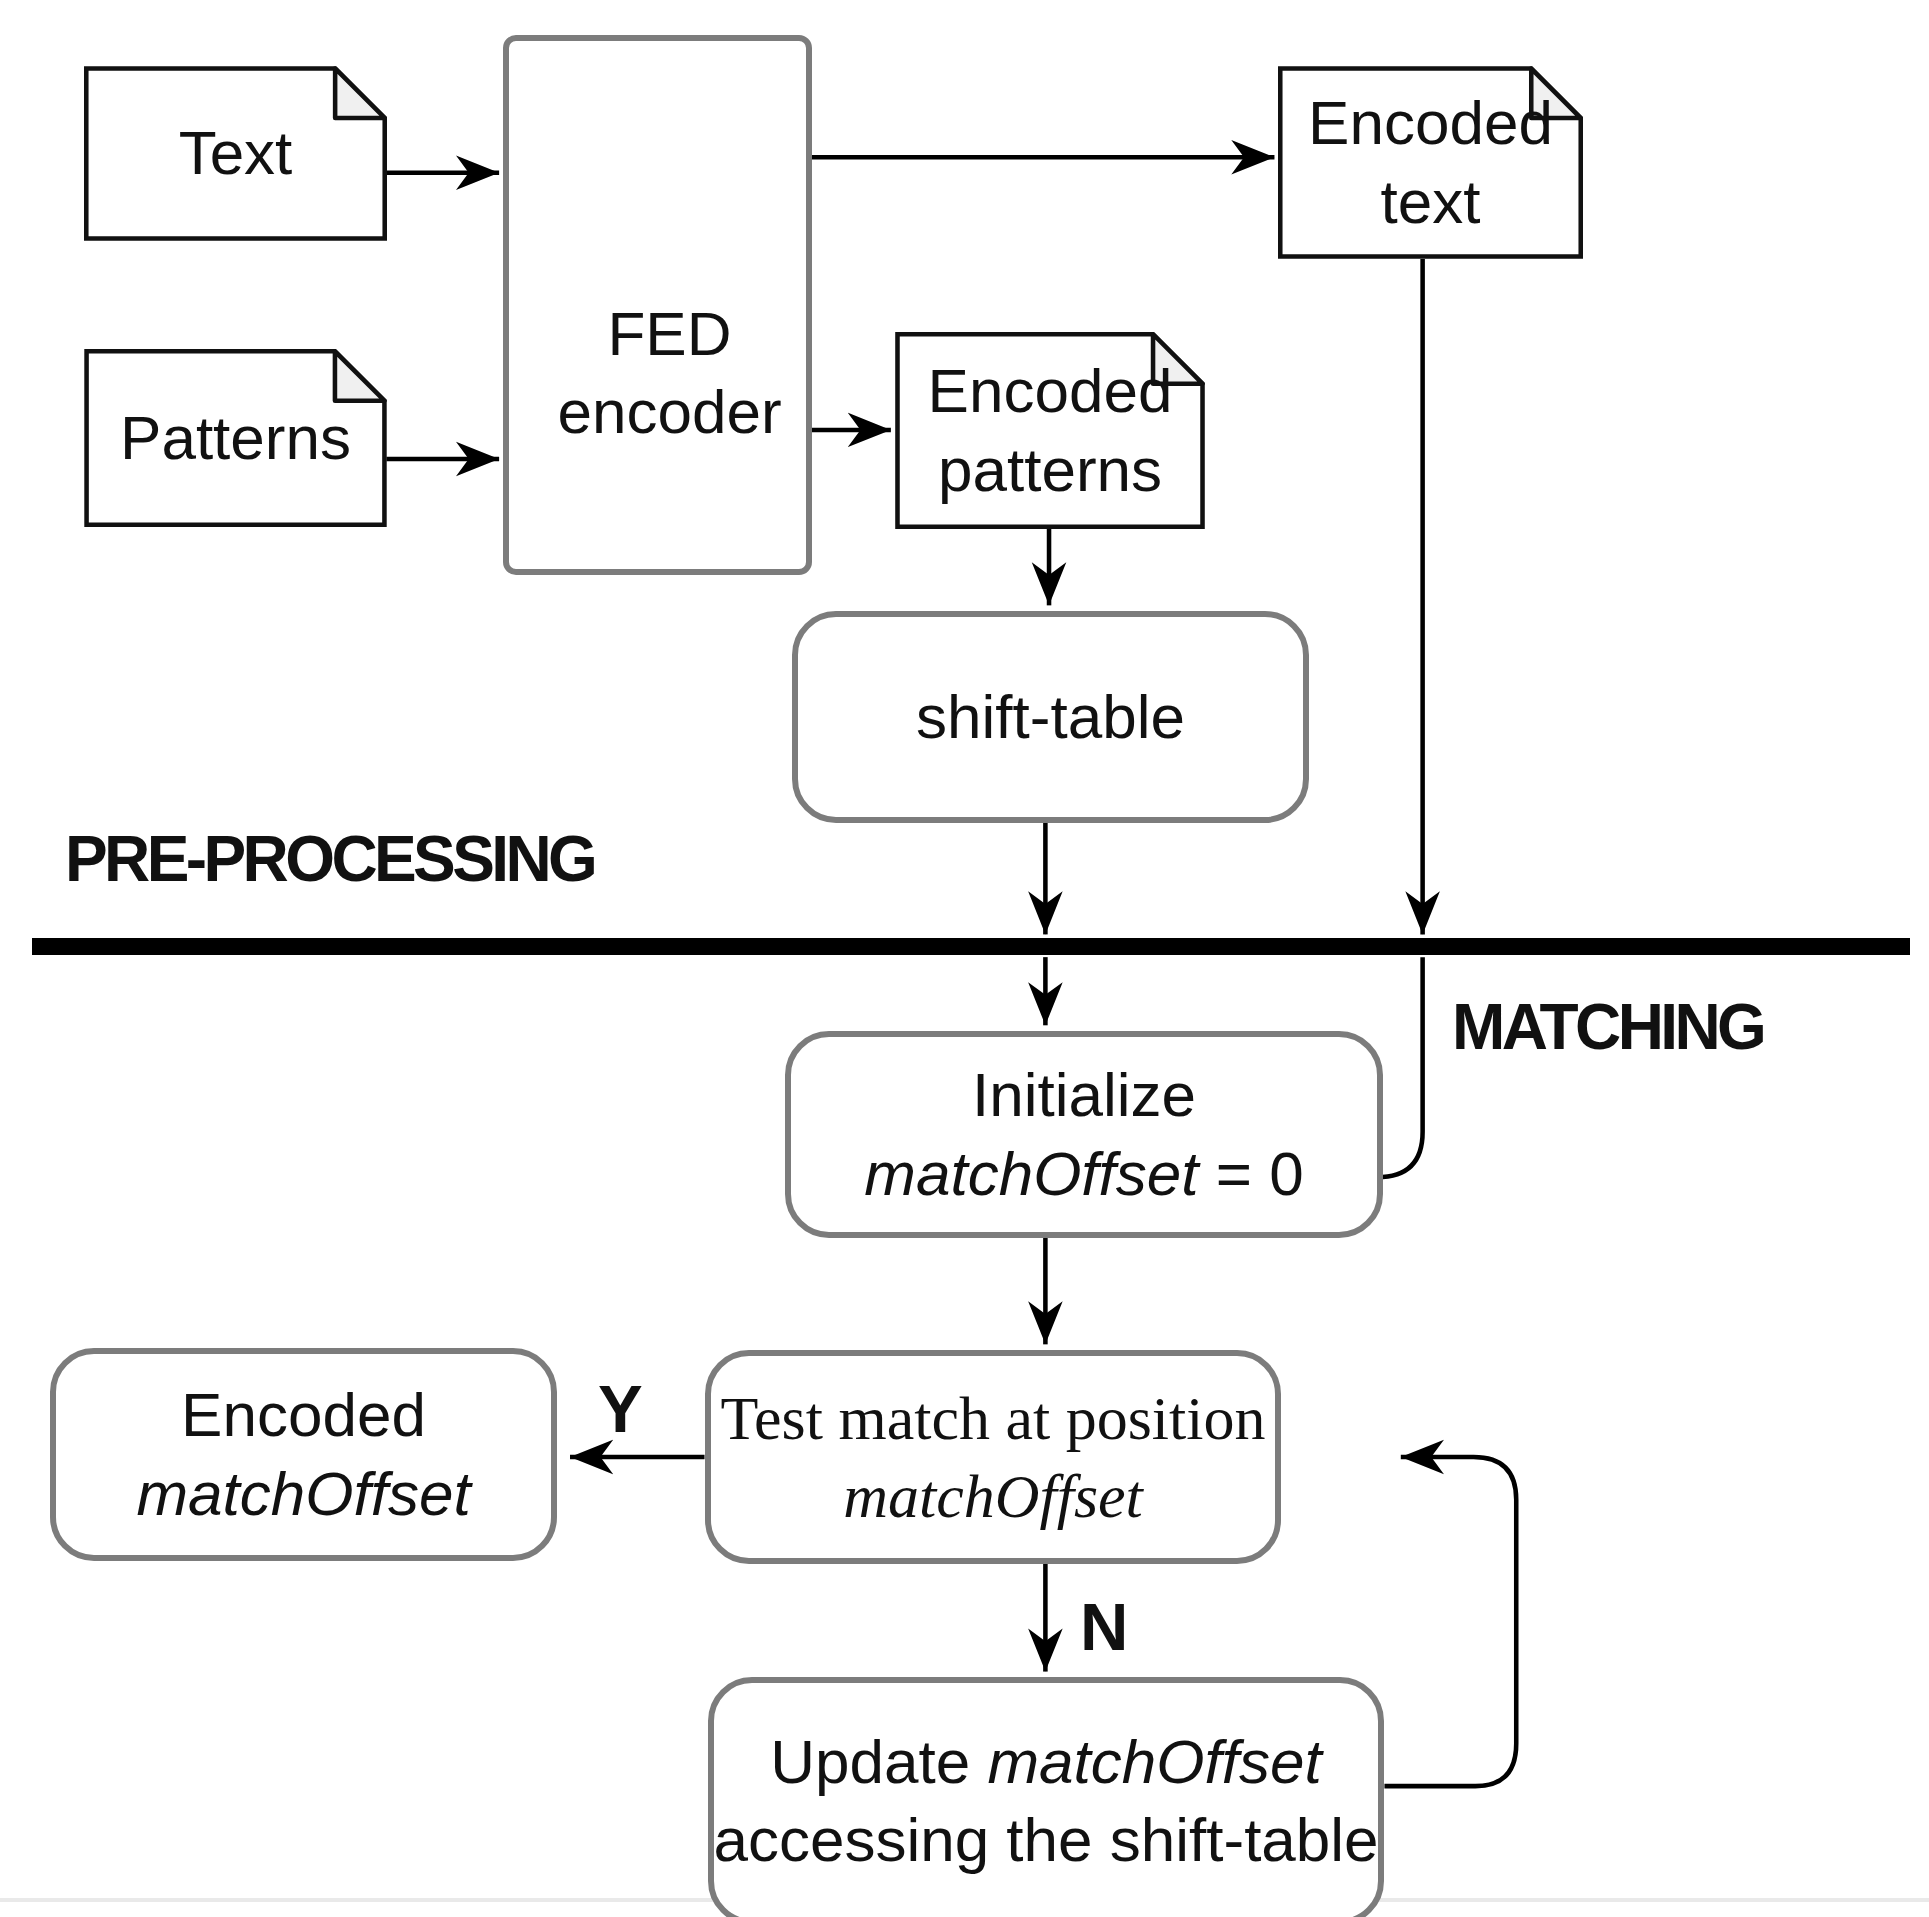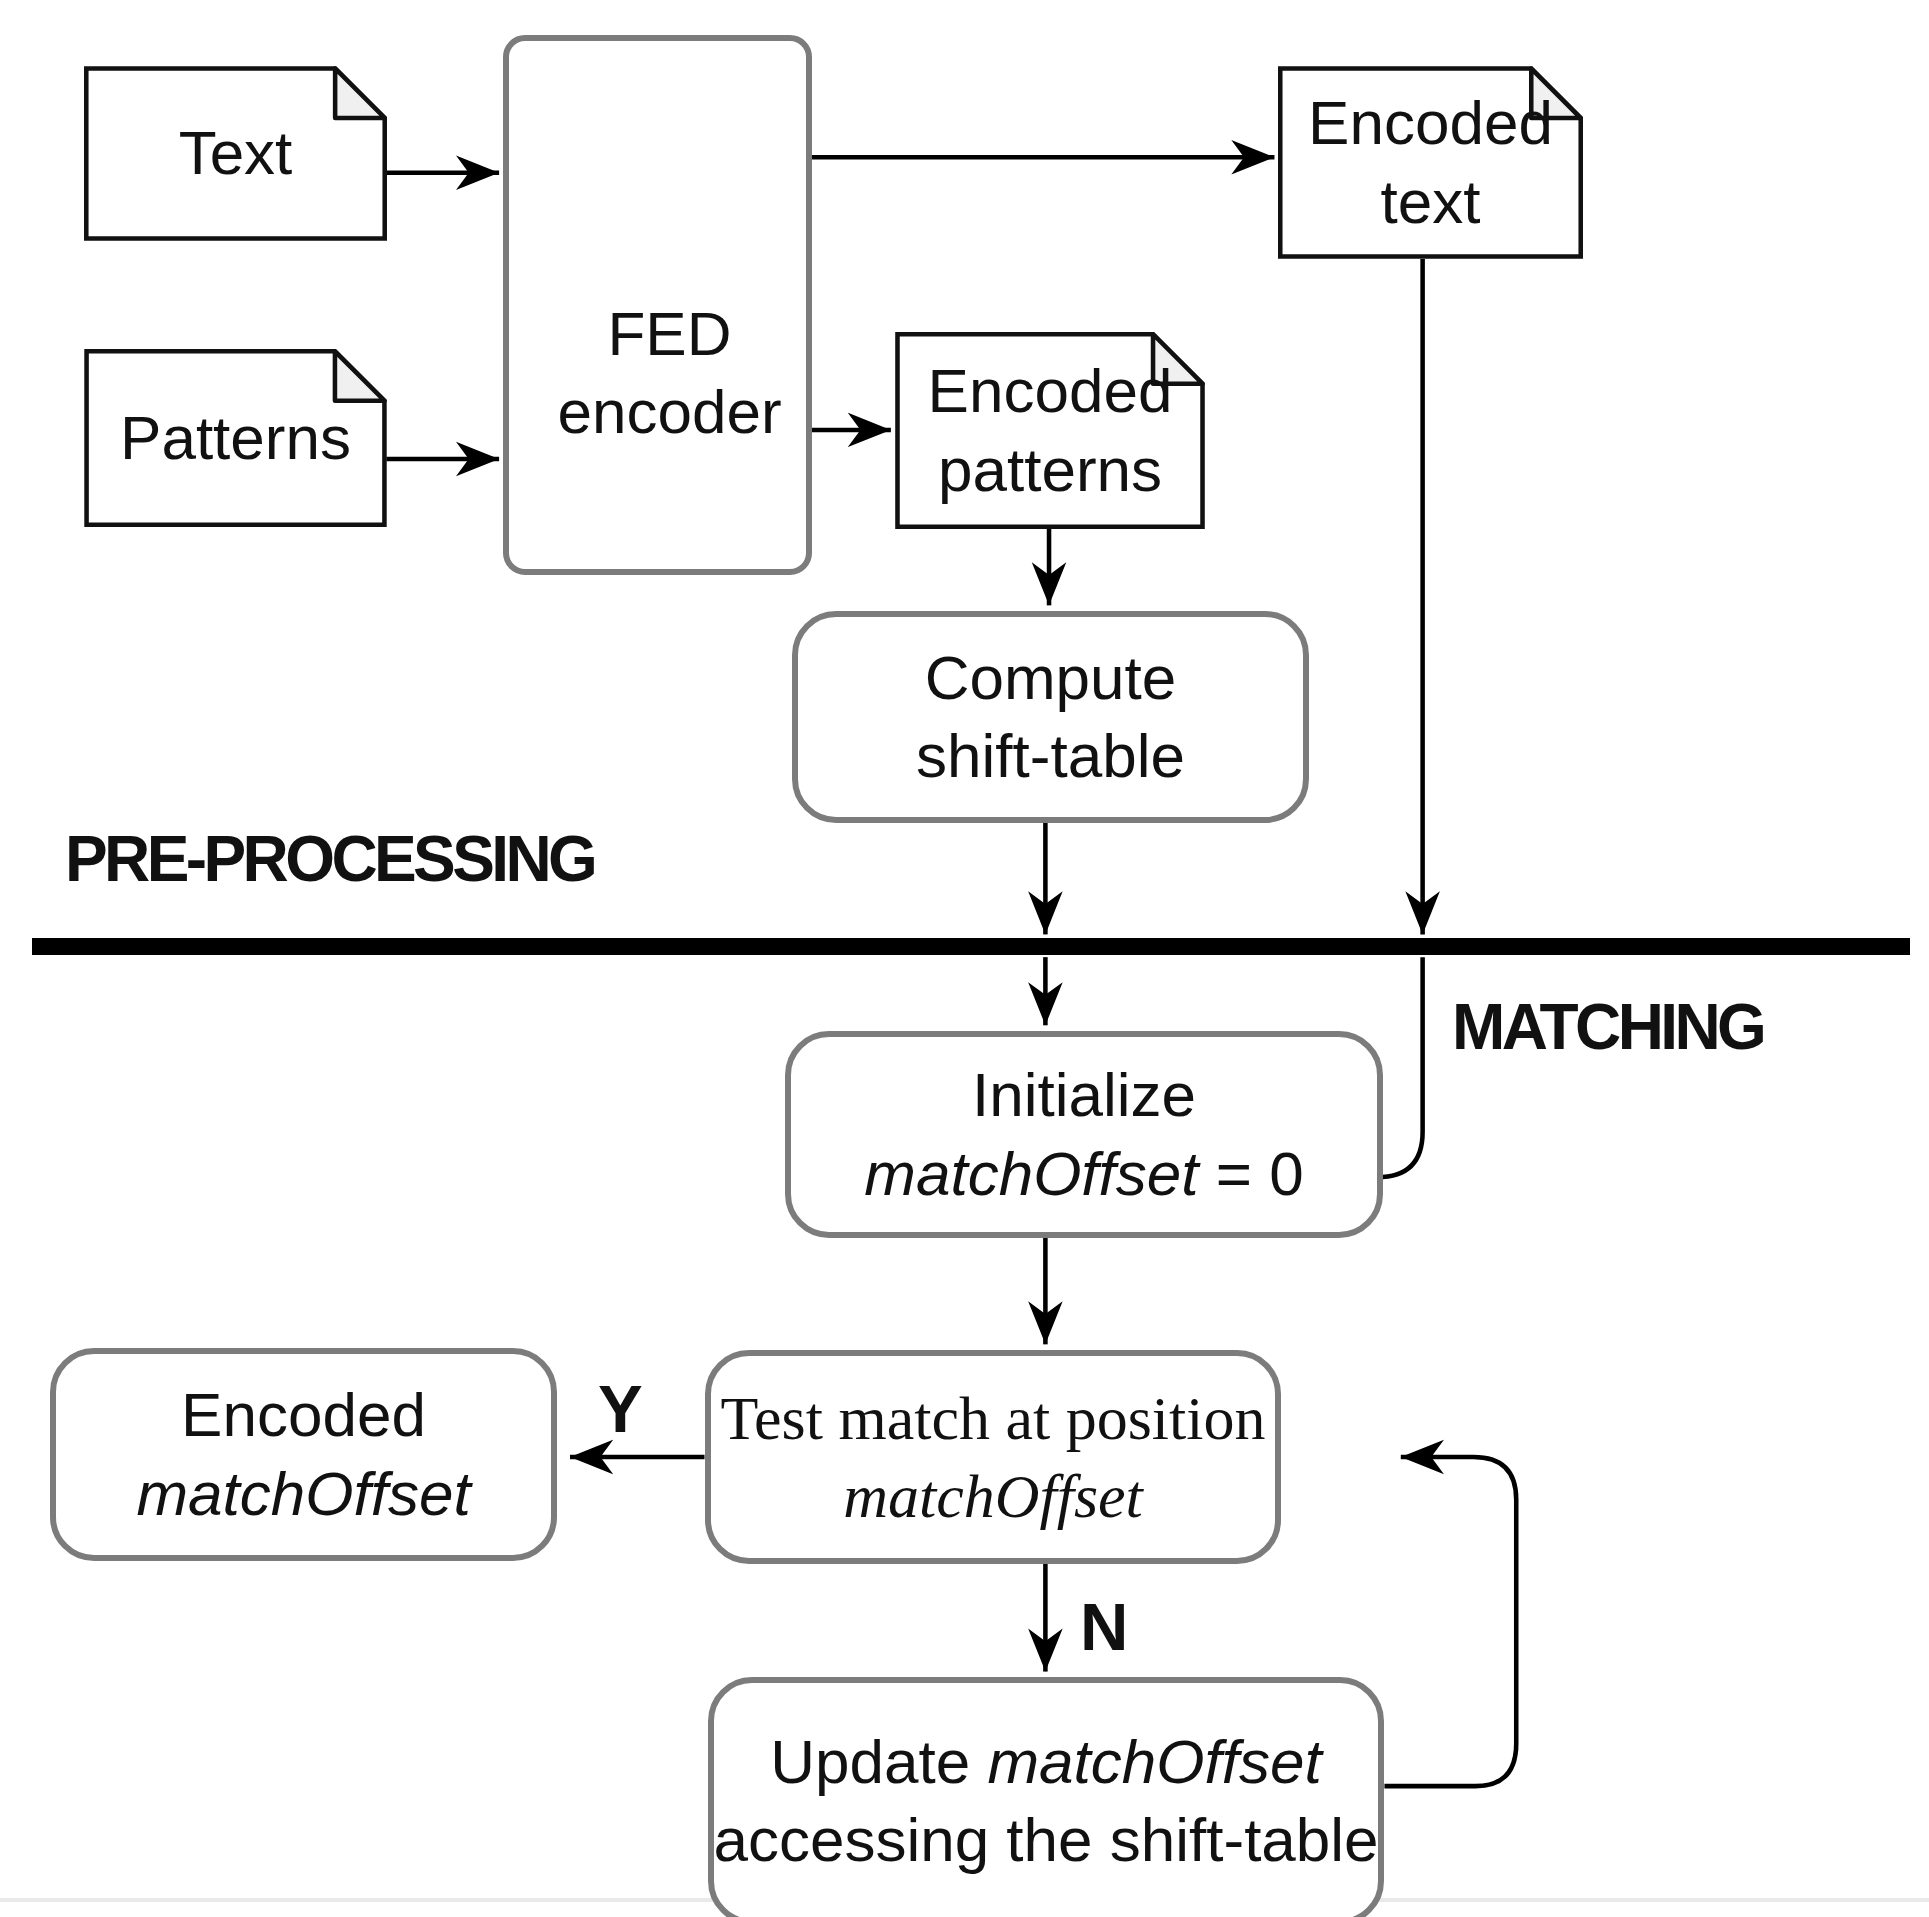--- a/index.html
+++ b/index.html
@@ -3,21 +3,21 @@
 <meta charset="utf-8">
 <style>
   html,body{margin:0;padding:0;background:#ffffff;}
   .canvas{position:relative;width:1929px;height:1917px;background:#fff;overflow:hidden;
           font-family:"Liberation Sans", sans-serif;color:#111;}
   svg.wires{position:absolute;left:0;top:0;z-index:1;}
   .node{position:absolute;box-sizing:border-box;background:#fff;z-index:2;
         display:flex;flex-direction:column;align-items:center;justify-content:center;
         text-align:center;font-size:62px;line-height:1.26;}
   .rounded{border:6.4px solid #7c7c7c;border-radius:44px;}
-  .rounded-big{border:6.4px solid #7c7c7c;border-radius:22px;padding-left:24px;}
+  .rounded-big{border:6.4px solid #7c7c7c;border-radius:13px;padding-left:24px;}
   .doc{background:transparent;border:none;}
   .doc > svg{position:absolute;left:0;top:0;z-index:0;}
   .doc .lbl{position:relative;z-index:1;}
   .section-label{position:absolute;z-index:3;font-weight:bold;font-size:64px;
                  letter-spacing:-3.6px;line-height:1;white-space:nowrap;}
   .edge-label{position:absolute;z-index:3;font-weight:bold;font-size:67px;line-height:1;}
   .divider{position:absolute;left:32px;top:938px;width:1878px;height:17.3px;background:#000;z-index:2;}
   .bottom-rule{position:absolute;left:0;top:1898px;width:1929px;height:3.6px;background:#e9e9e9;z-index:0;}
   .it{font-style:italic;}
   .nowrap{white-space:nowrap;}
@@ -83,21 +83,20 @@
   <div class="node doc" style="left:895px;top:332px;width:310px;height:197px;">
     <svg width="310" height="197" viewBox="0 0 341 217">
       <path d="M2.5,2.5 L284,2.5 L338.5,57 L338.5,214.5 L2.5,214.5 Z" fill="#fff" stroke="#111" stroke-width="5"></path>
       <path d="M284,2.5 L338.5,57 L284,57 Z" fill="#f0f0f0" stroke="#111" stroke-width="5" stroke-linejoin="round"></path>
     </svg>
     <div class="lbl">Encoded</div>
     <div class="lbl">patterns</div>
   </div>
 
   <div class="node rounded" style="left:792px;top:611px;width:517px;height:212px;">
-    <div>Compute</div>
     <div>shift-table</div>
   </div>
 
   <div class="section-label" style="left:65px;top:827px;">PRE-PROCESSING</div>
 
   <div class="divider"></div>
 
   <div class="section-label" style="left:1452px;top:995px;">MATCHING</div>
 
   <div class="node rounded" style="left:785px;top:1031px;width:598px;height:207px;">

